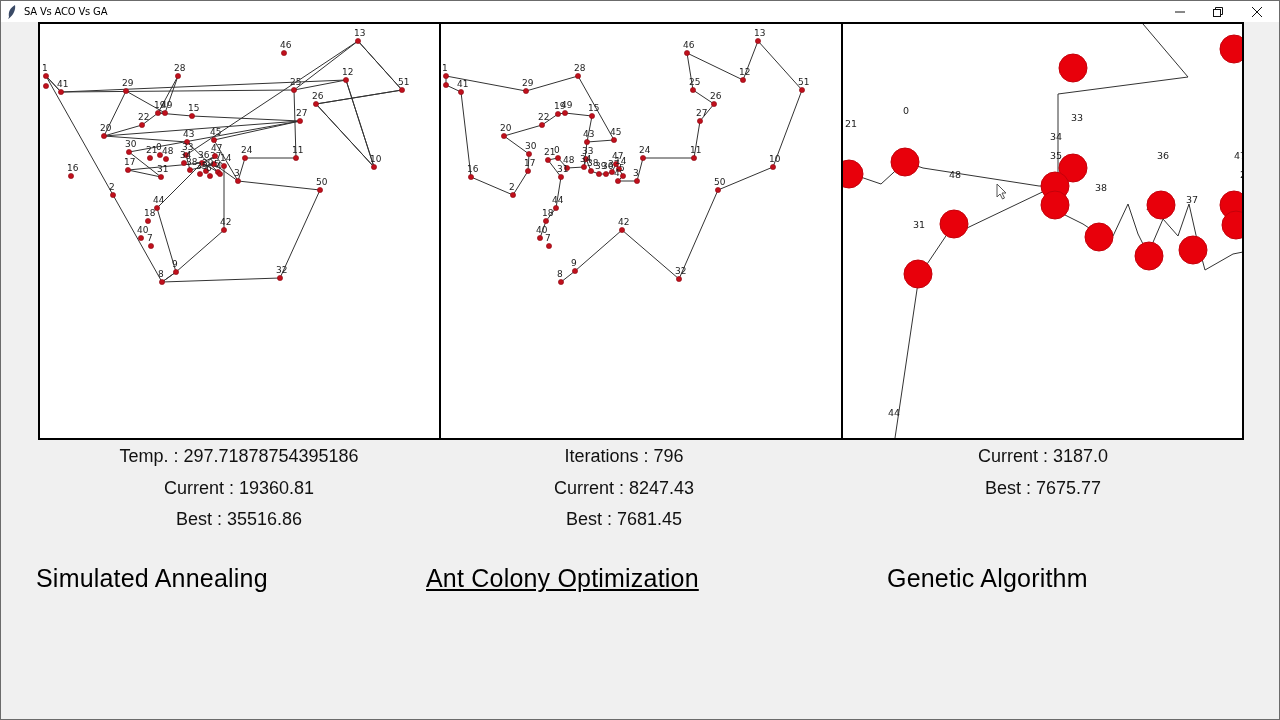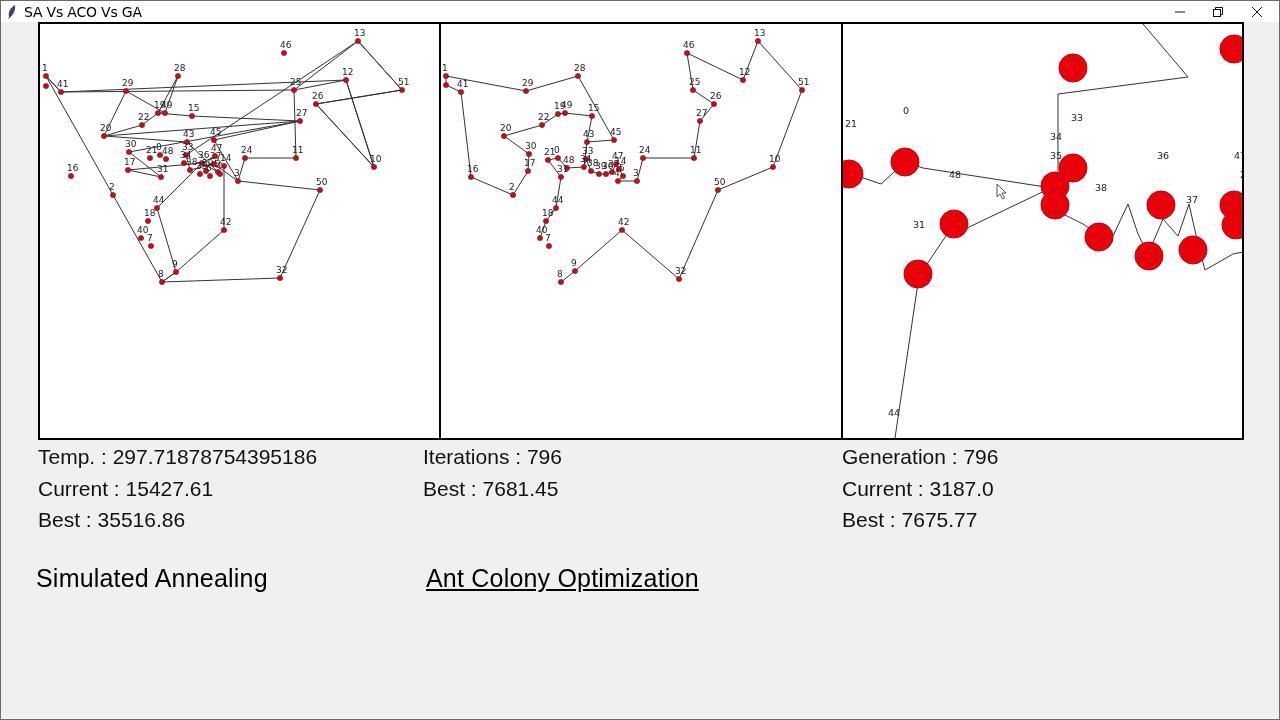--- a/index.html
+++ b/index.html
@@ -1,25 +1,25 @@
 <!DOCTYPE html>
 <html><head>
 <meta charset="utf-8">
 <style>
   * { box-sizing: border-box; margin: 0; padding: 0; }
   html, body { width: 1280px; height: 720px; overflow: hidden; background: #f0f0f0; font-family: "Liberation Sans", sans-serif; }
   .window { position: absolute; left: 0; top: 0; width: 1280px; height: 720px; background: #f0f0f0; border: 1px solid #6b6b6b; }
   .titlebar { position: absolute; left: 0; top: 0; width: 1278px; height: 21px; background: #ffffff; display: flex; align-items: center; }
   .titlebar .app-icon { width: 14px; height: 14px; margin-left: 4px; margin-right: 5px; display: flex; align-items: center; justify-content: center; }
-  .titlebar .title { font-size: 14px; color: #000; font-family: "DejaVu Sans", sans-serif; letter-spacing: -0.2px; }
+  .titlebar .title { font-size: 10px; color: #000; font-family: "DejaVu Sans", sans-serif; letter-spacing: -0.2px; }
   .winctl { position: absolute; top: 0; height: 21px; width: 38px; display: flex; align-items: center; justify-content: center; }
   .winctl.min { left: 1160px; } .winctl.max { left: 1198px; } .winctl.close { left: 1237px; }
   .panel { position: absolute; top: 21px; height: 418px; background: #fff; border: 2px solid #000; overflow: hidden; }
   .panel svg { position: absolute; left: 0; top: 0; }
-  .stats { position: absolute; top: 440px; width: 402px; font-size: 21px; color: #111; line-height: 31.5px; }
+  .stats { position: absolute; top: 440px; width: 402px; text-align: center; font-size: 18px; color: #111; line-height: 31.5px; }
   .algo-title { position: absolute; top: 563px; font-size: 25px; color: #000; font-family: "Liberation Sans", sans-serif; white-space: nowrap; letter-spacing: 0.2px; }
   .nl { font-size: 9px; fill: #222; font-family: "DejaVu Sans", sans-serif; }
   .nl-ga { font-size: 9.5px; fill: #222; font-family: "DejaVu Sans", sans-serif; }
 </style>
 </head>
 <body>
 
 <div class="window">
   <div class="titlebar">
     <span class="app-icon">
@@ -297,32 +297,33 @@
         <circle cx="306" cy="232" r="14" fill="#e8000b" stroke="#c4000a" stroke-width="1"></circle>
         <circle cx="318" cy="181" r="14" fill="#e8000b" stroke="#c4000a" stroke-width="1"></circle>
         <circle cx="350" cy="226" r="14" fill="#e8000b" stroke="#c4000a" stroke-width="1"></circle>
         <circle cx="391" cy="181" r="14" fill="#e8000b" stroke="#c4000a" stroke-width="1"></circle>
         <circle cx="393" cy="201" r="14" fill="#e8000b" stroke="#c4000a" stroke-width="1"></circle>
       </svg>
   </div>
 
   <div class="stats" style="left:37px;">
     <div>Temp. : 297.71878754395186</div>
-    <div>Current : 15427.61</div>
+    <div>Current : 19360.81</div>
     <div>Best : 35516.86</div>
   </div>
   <div class="stats" style="left:422px;">
     <div>Iterations : 796</div>
+    <div>Current : 8247.43</div>
     <div>Best : 7681.45</div>
   </div>
   <div class="stats" style="left:841px;">
-    <div>Generation : 796</div>
     <div>Current : 3187.0</div>
     <div>Best : 7675.77</div>
   </div>
 
   <div class="algo-title" style="left:35px;">Simulated Annealing</div>
   <div class="algo-title" style="left:425px;text-decoration:underline;">Ant Colony Optimization</div>
+  <div class="algo-title" style="left:886px;">Genetic Algorithm</div>
 
   <svg id="cursor" style="position: absolute; left: 995px; top: 182px;" width="12" height="18">
     <path d="M1 1 L1 14 L4 11 L6.5 16 L8.5 15 L6 10 L10 10 Z" fill="#fff" stroke="#555" stroke-width="1"></path>
   </svg>
 </div>
 
 </body></html>

